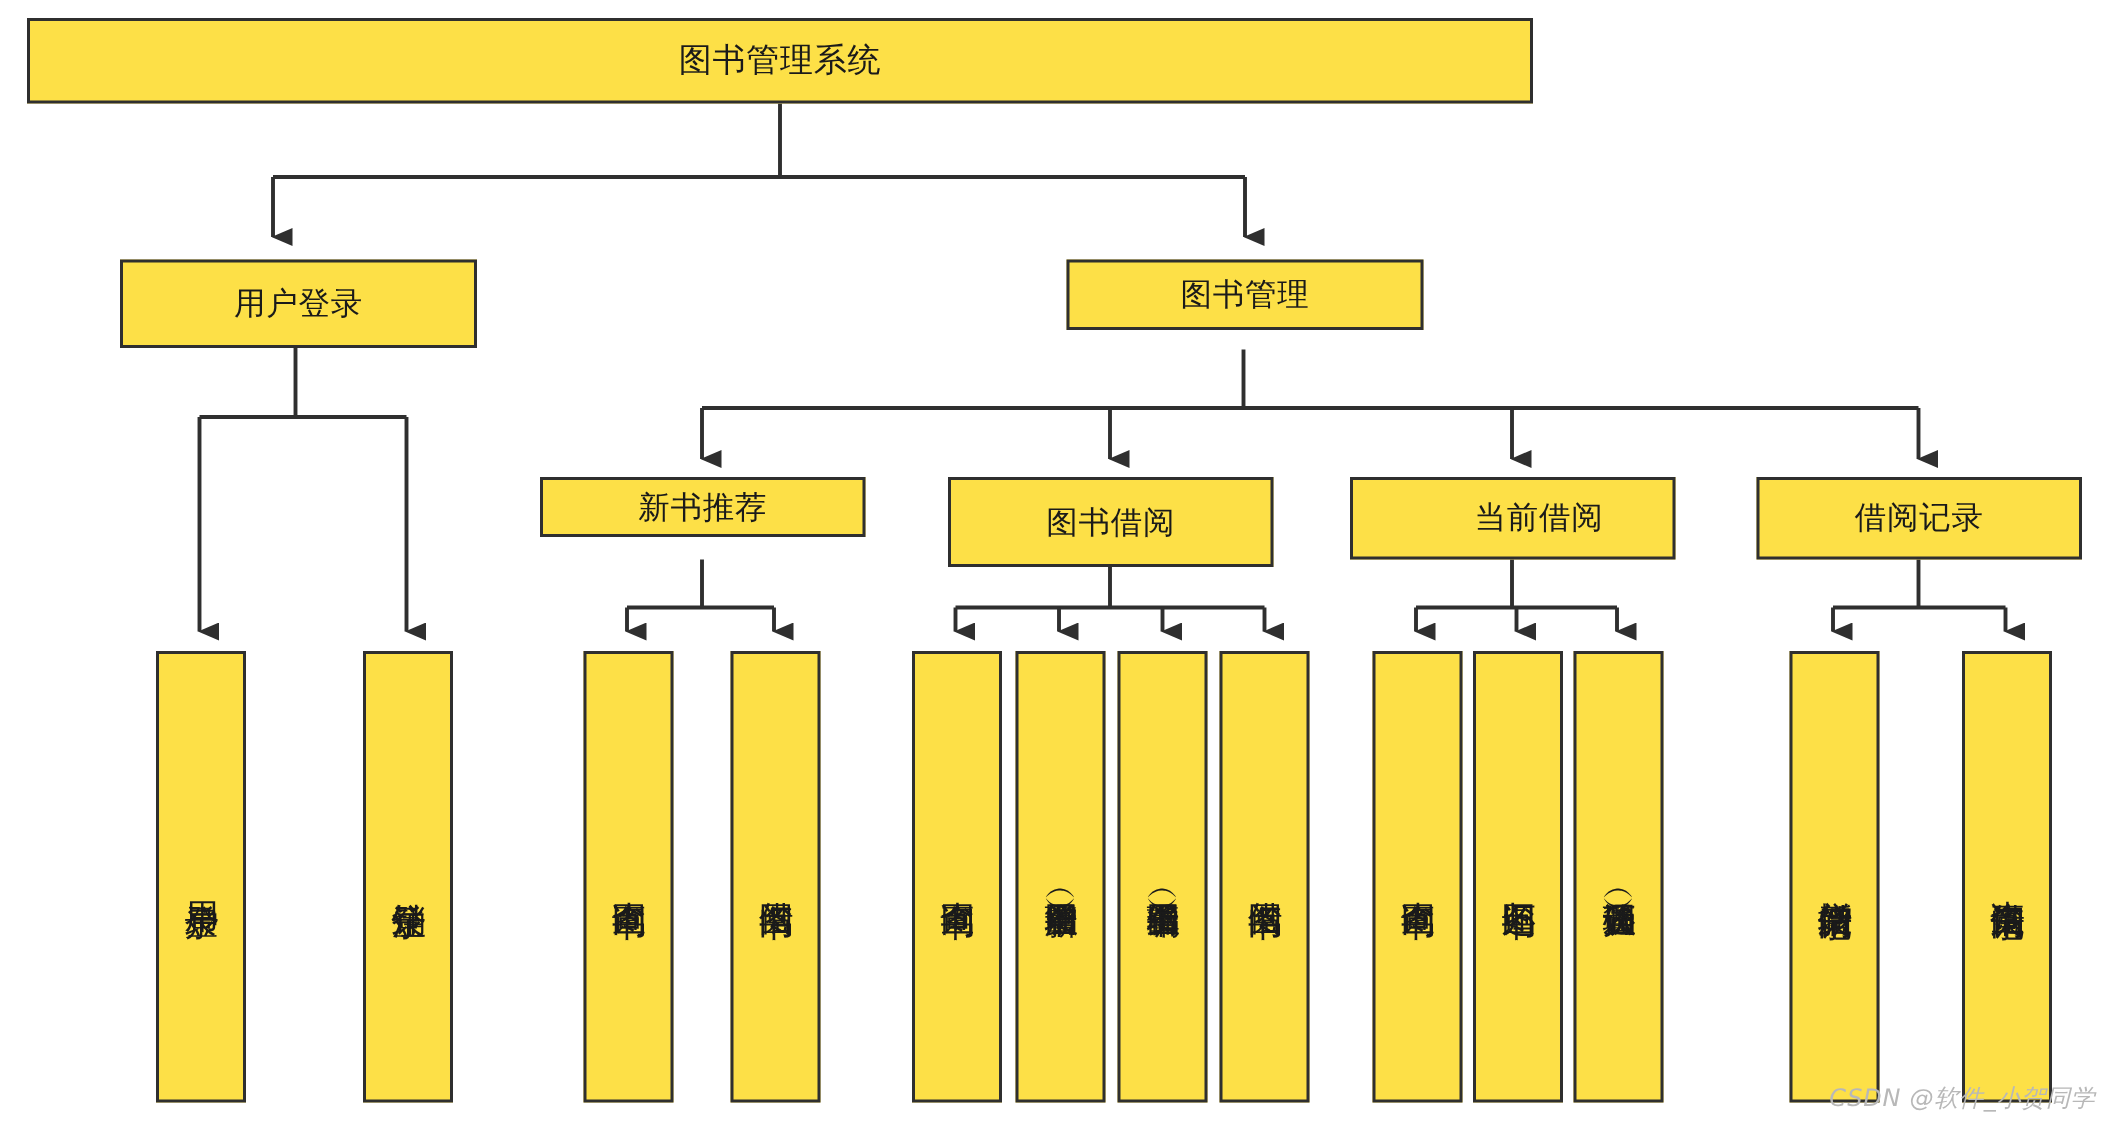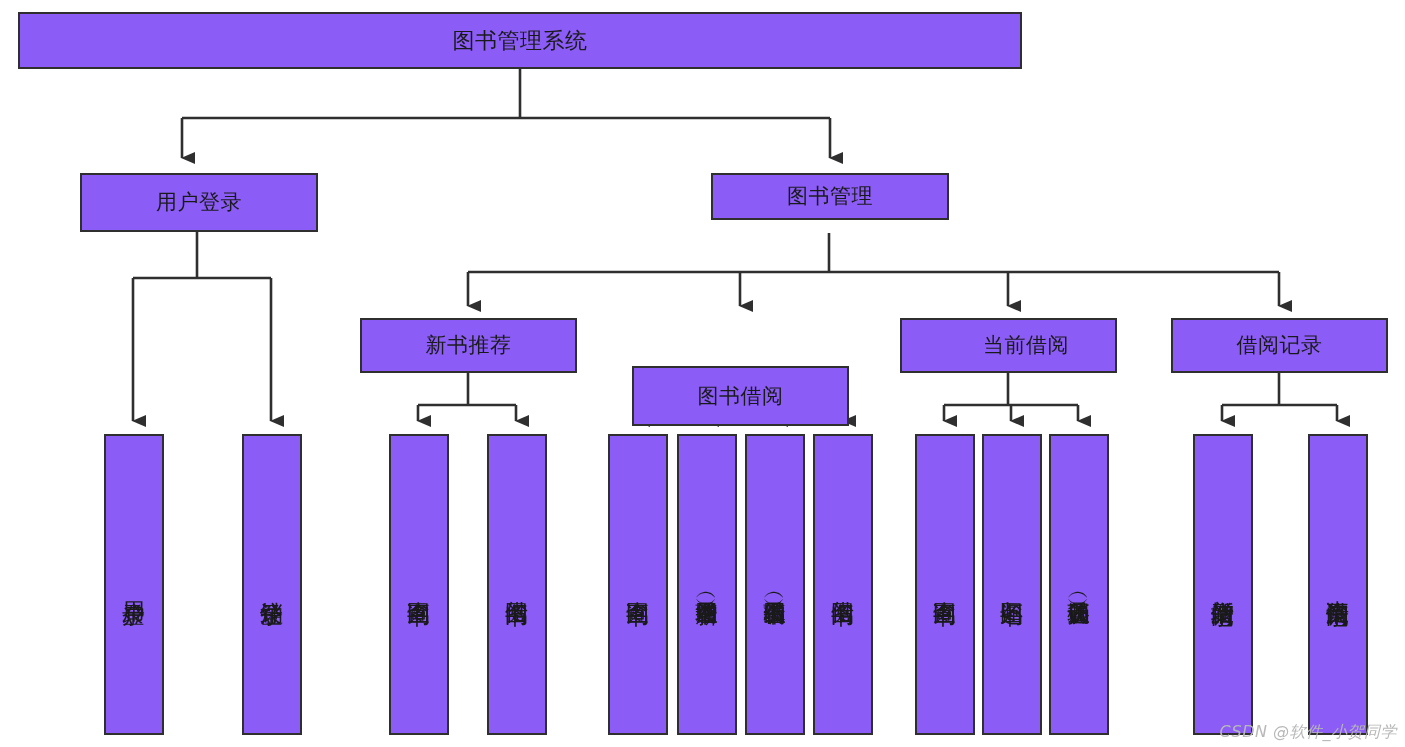--- a/index.html
+++ b/index.html
@@ -18,21 +18,21 @@
   #svg-layer {
     position: absolute;
     left: 0;
     top: 0;
     width: 1405px;
     height: 747px;
   }
   .node {
     position: absolute;
     box-sizing: border-box;
-    background: #8b5cf6;
+    background: #fde047;
     border: 2px solid #2f2f2f;
     display: flex;
     align-items: center;
     justify-content: center;
     color: #1a1a1a;
   }
   .node-label {
     display: block;
     text-align: center;
     line-height: 1.15;
@@ -151,25 +151,25 @@
   </div>
 
   <div class="node horiz" style="left:80px; top:173px; width:238px; height:59px;">
     <span class="node-label">用户登录</span>
   </div>
 
   <div class="node horiz" style="left:711px; top:173px; width:238px; height:47px;">
     <span class="node-label">图书管理</span>
   </div>
 
-  <div class="node horiz" style="left:360px; top:318px; width:217px; height:55px;">
+  <div class="node horiz" style="left:360px; top:318px; width:217px; height:40px;">
     <span class="node-label">新书推荐</span>
   </div>
 
-  <div class="node horiz" style="left:632px; top:318px; width:217px; height:60px;margin-top:48px;">
+  <div class="node horiz" style="left:632px; top:318px; width:217px; height:60px;">
     <span class="node-label">图书借阅</span>
   </div>
 
   <div class="node horiz" style="left:900px; top:318px; width:217px; height:55px;padding-left:35px;">
     <span class="node-label">当前借阅</span>
   </div>
 
   <div class="node horiz" style="left:1171px; top:318px; width:217px; height:55px;">
     <span class="node-label">借阅记录</span>
   </div>

